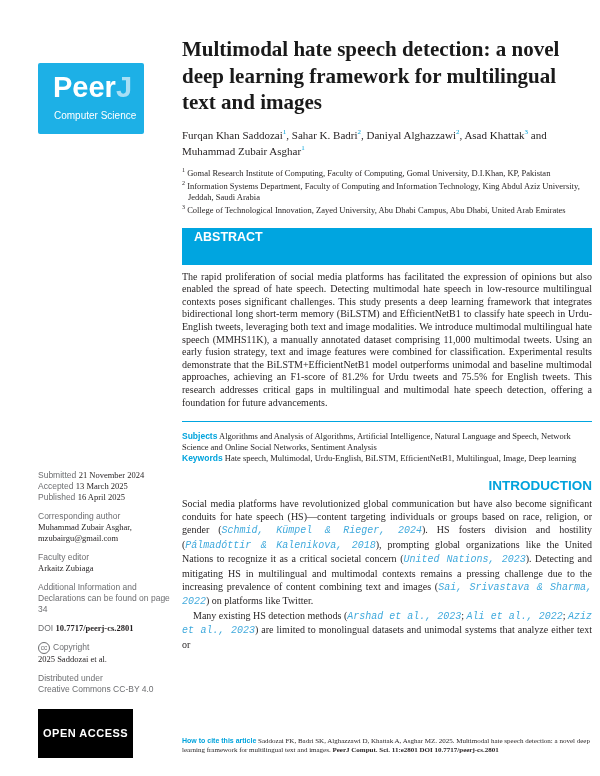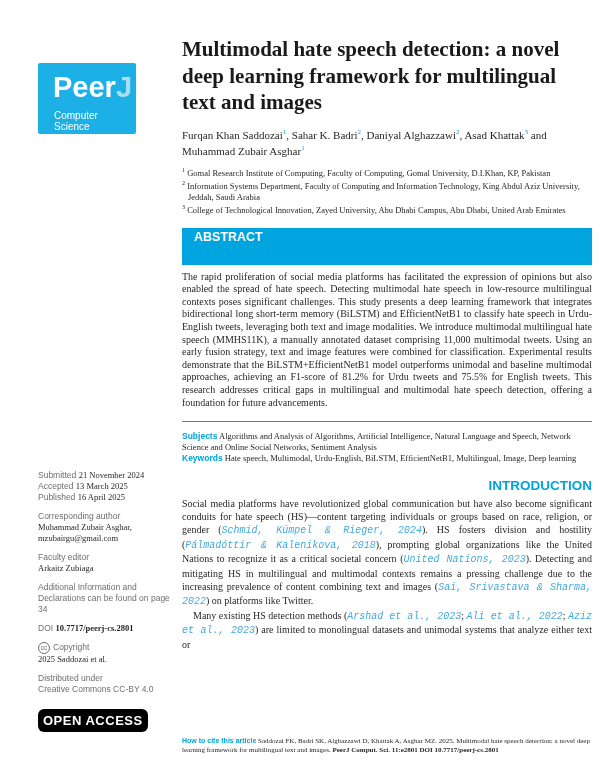--- a/index.html
+++ b/index.html
@@ -1,37 +1,37 @@
 <!DOCTYPE html>
 <html><head>
 <meta charset="utf-8">
 <style>
   html,body{margin:0;padding:0;background:#fff;}
   .page{position:relative;width:600px;height:776px;background:#ffffff;overflow:hidden;
         font-family:"Liberation Serif",serif;color:#231f20;}
 
   
-  .logo{position:absolute;left:38px;top:63px;width:98px;height:71px;background:#1db0e6;border-radius:2px;}
+  .logo{position:absolute;left:38px;top:63px;width:106px;height:71px;background:#1db0e6;border-radius:2px;}
   .logo-text{position:absolute;left:15px;top:8px;font-family:"Liberation Sans",sans-serif;
              font-weight:bold;font-size:29px;color:#ffffff;}
   .logo-j{color:#a9dff5;}
   .logo-sub{position:absolute;left:16px;top:47px;font-family:"Liberation Sans",sans-serif;
             font-size:10px;color:#ffffff;}
   .side{position:absolute;left:38px;top:470px;width:138px;
         font-family:"Liberation Sans",sans-serif;font-size:8.5px;line-height:11px;color:#6d6e71;}
   .sgroup{margin-bottom:8px;}
   .slabel{color:#6d6e71;}
   .sval{font-family:"Liberation Serif",serif;color:#231f20;}
   .doi-val{font-family:"Liberation Serif",serif;font-weight:bold;color:#231f20;}
   .email{color:#231f20;font-family:"Liberation Serif",serif;}
   .cc{display:inline-block;width:10px;height:10px;border:1px solid #6d6e71;border-radius:50%;
       font-size:6.5px;line-height:10px;text-align:center;color:#6d6e71;margin-right:3px;
       font-family:"Liberation Sans",sans-serif;}
-  .oa{display:inline-block;background:#000000;color:#ffffff;font-weight:bold;font-size:13px;
-      letter-spacing:.5px;padding:6px 5px;margin-top:6px;font-family:"Liberation Sans",sans-serif;border-radius:6px;}
+  .oa{display:inline-block;background:#000000;color:#ffffff;font-weight:bold;font-size:11px;
+      letter-spacing:.5px;padding:19px 5px;margin-top:6px;font-family:"Liberation Sans",sans-serif;}
 
   
   .main{position:absolute;left:182px;top:36px;width:410px;}
   .title{margin:0;font-size:21px;line-height:26.5px;font-weight:bold;color:#1a1a1a;}
   .authors{margin-top:9px;font-size:11px;line-height:14px;}
   sup.sup{color:#00a3dc;font-size:7px;}
   .affs{margin-top:7px;font-size:8.5px;line-height:10.6px;}
   .aff{padding-left:6px;text-indent:-6px;}
   .affnum{font-size:6px;}
   .abar{margin-top:12px;background:#00a5e0;color:#ffffff;font-family:"Liberation Sans",sans-serif;

